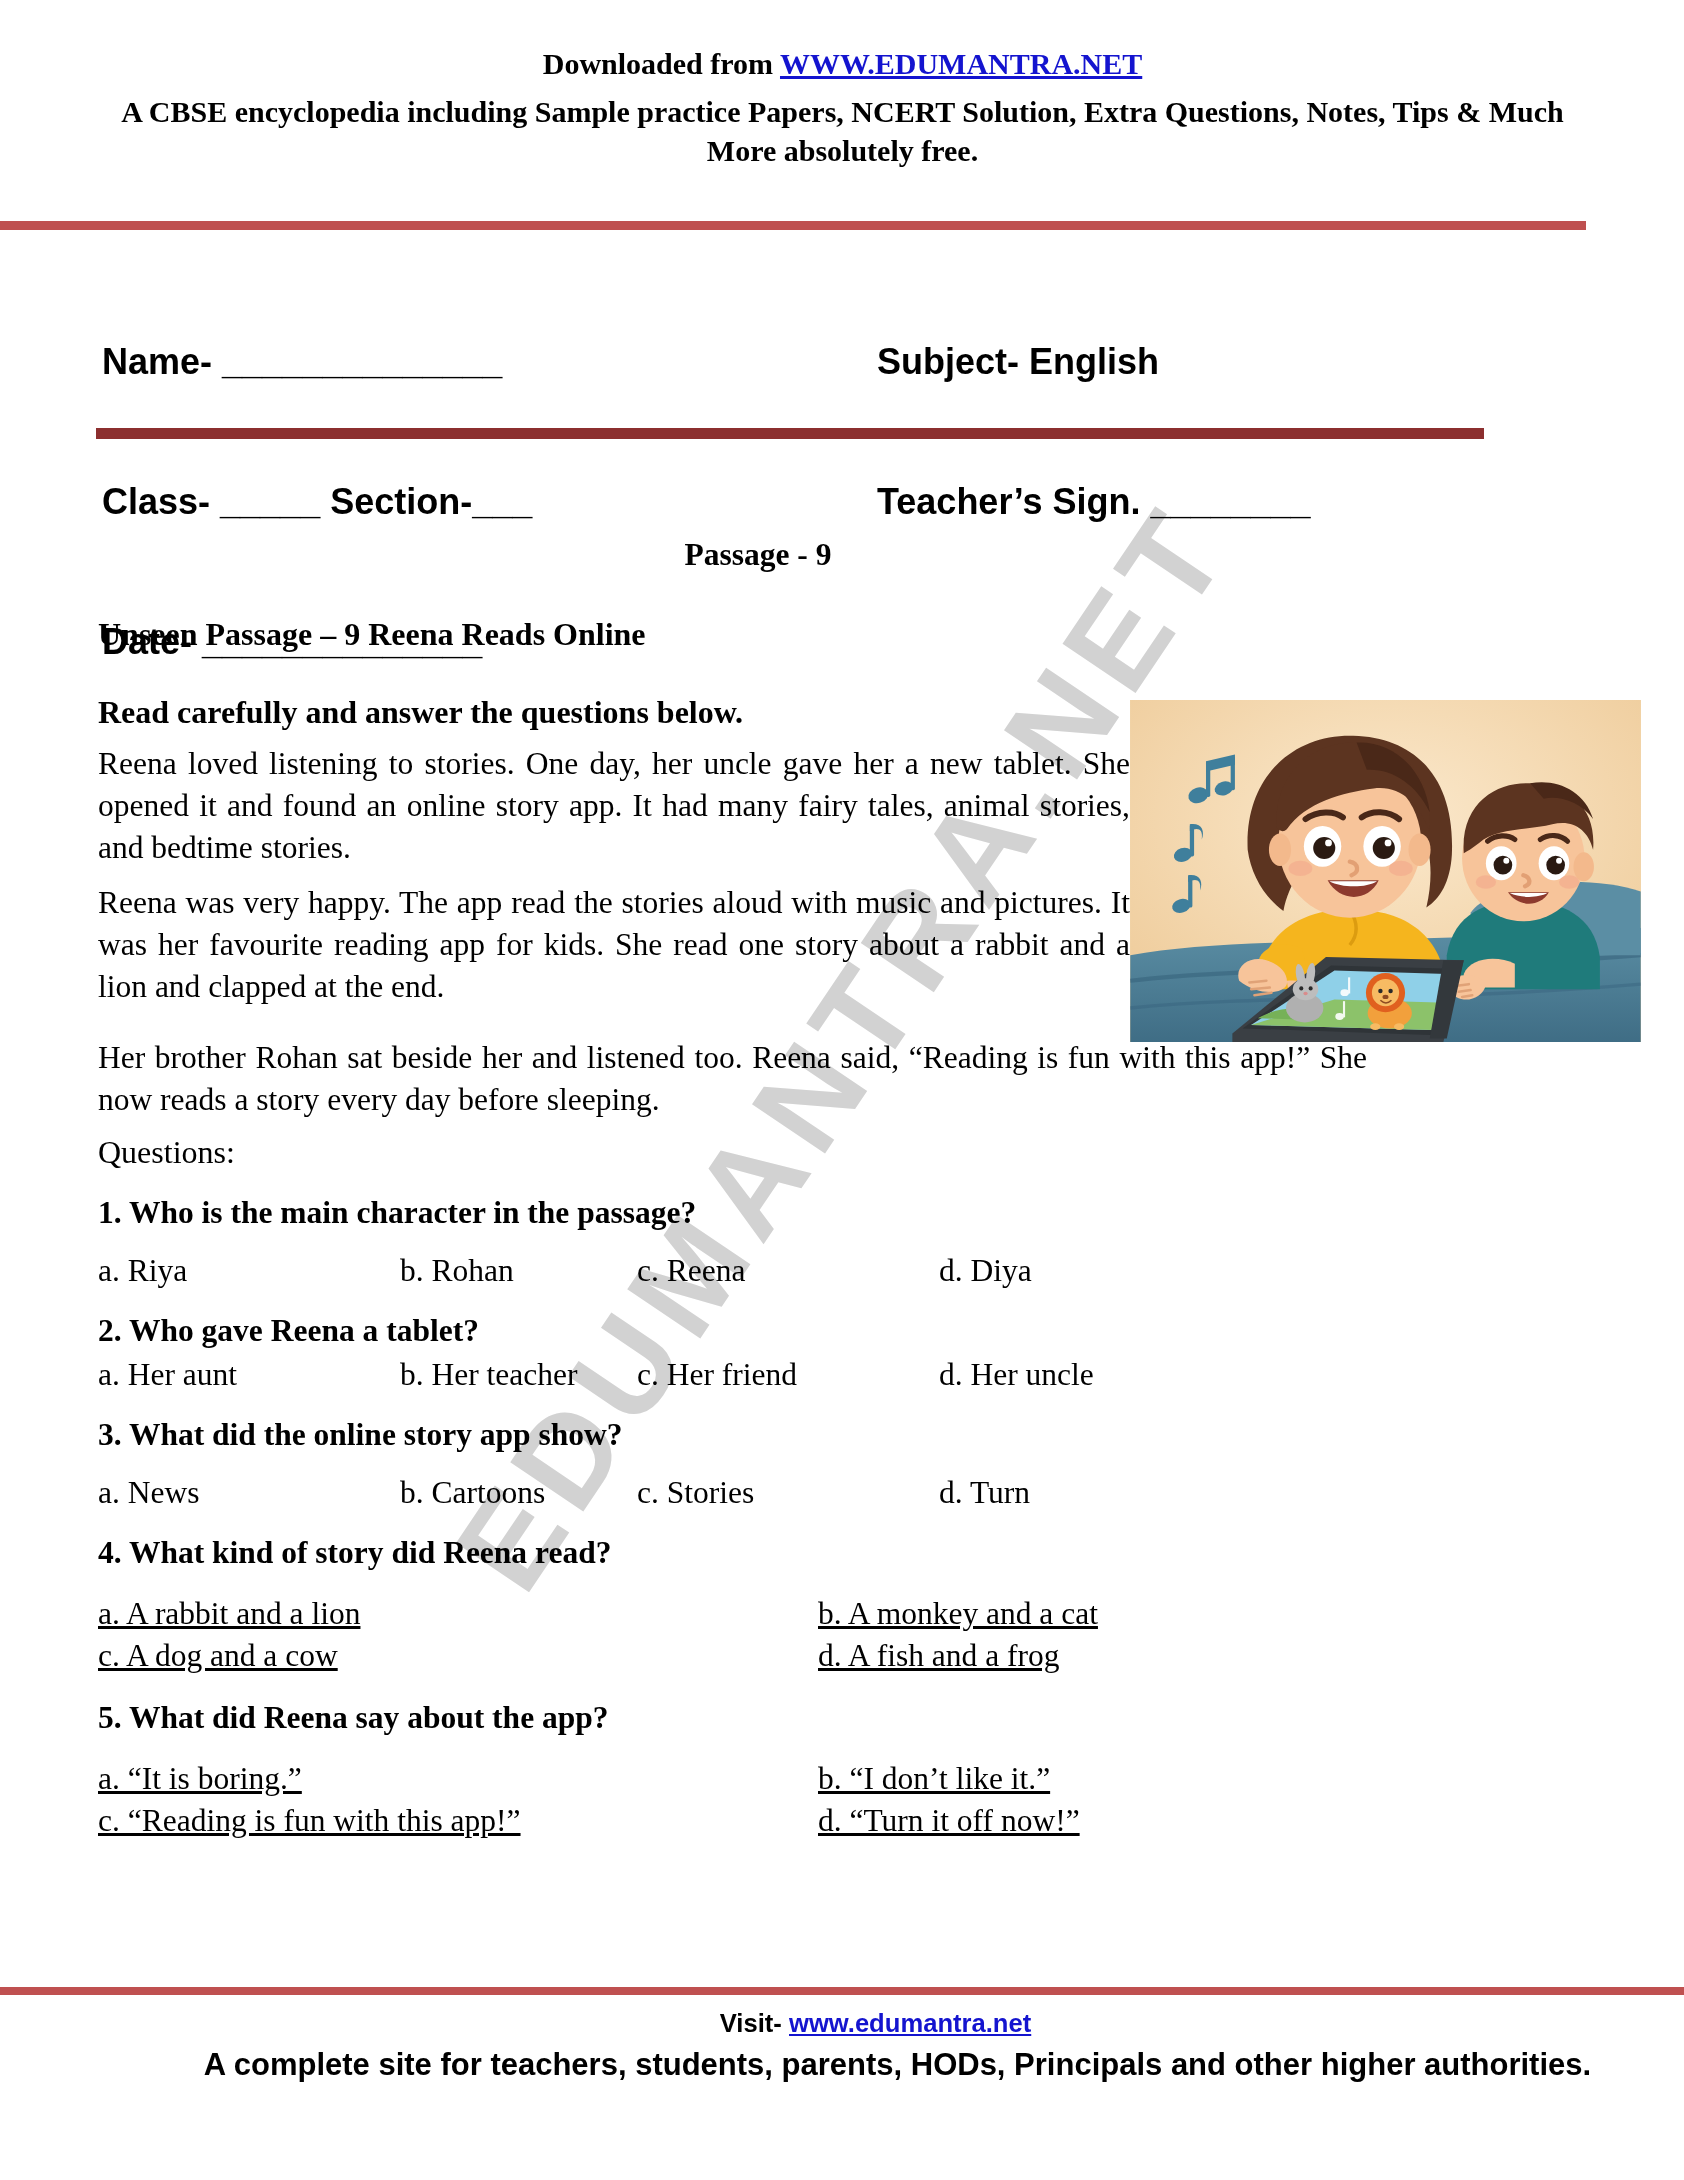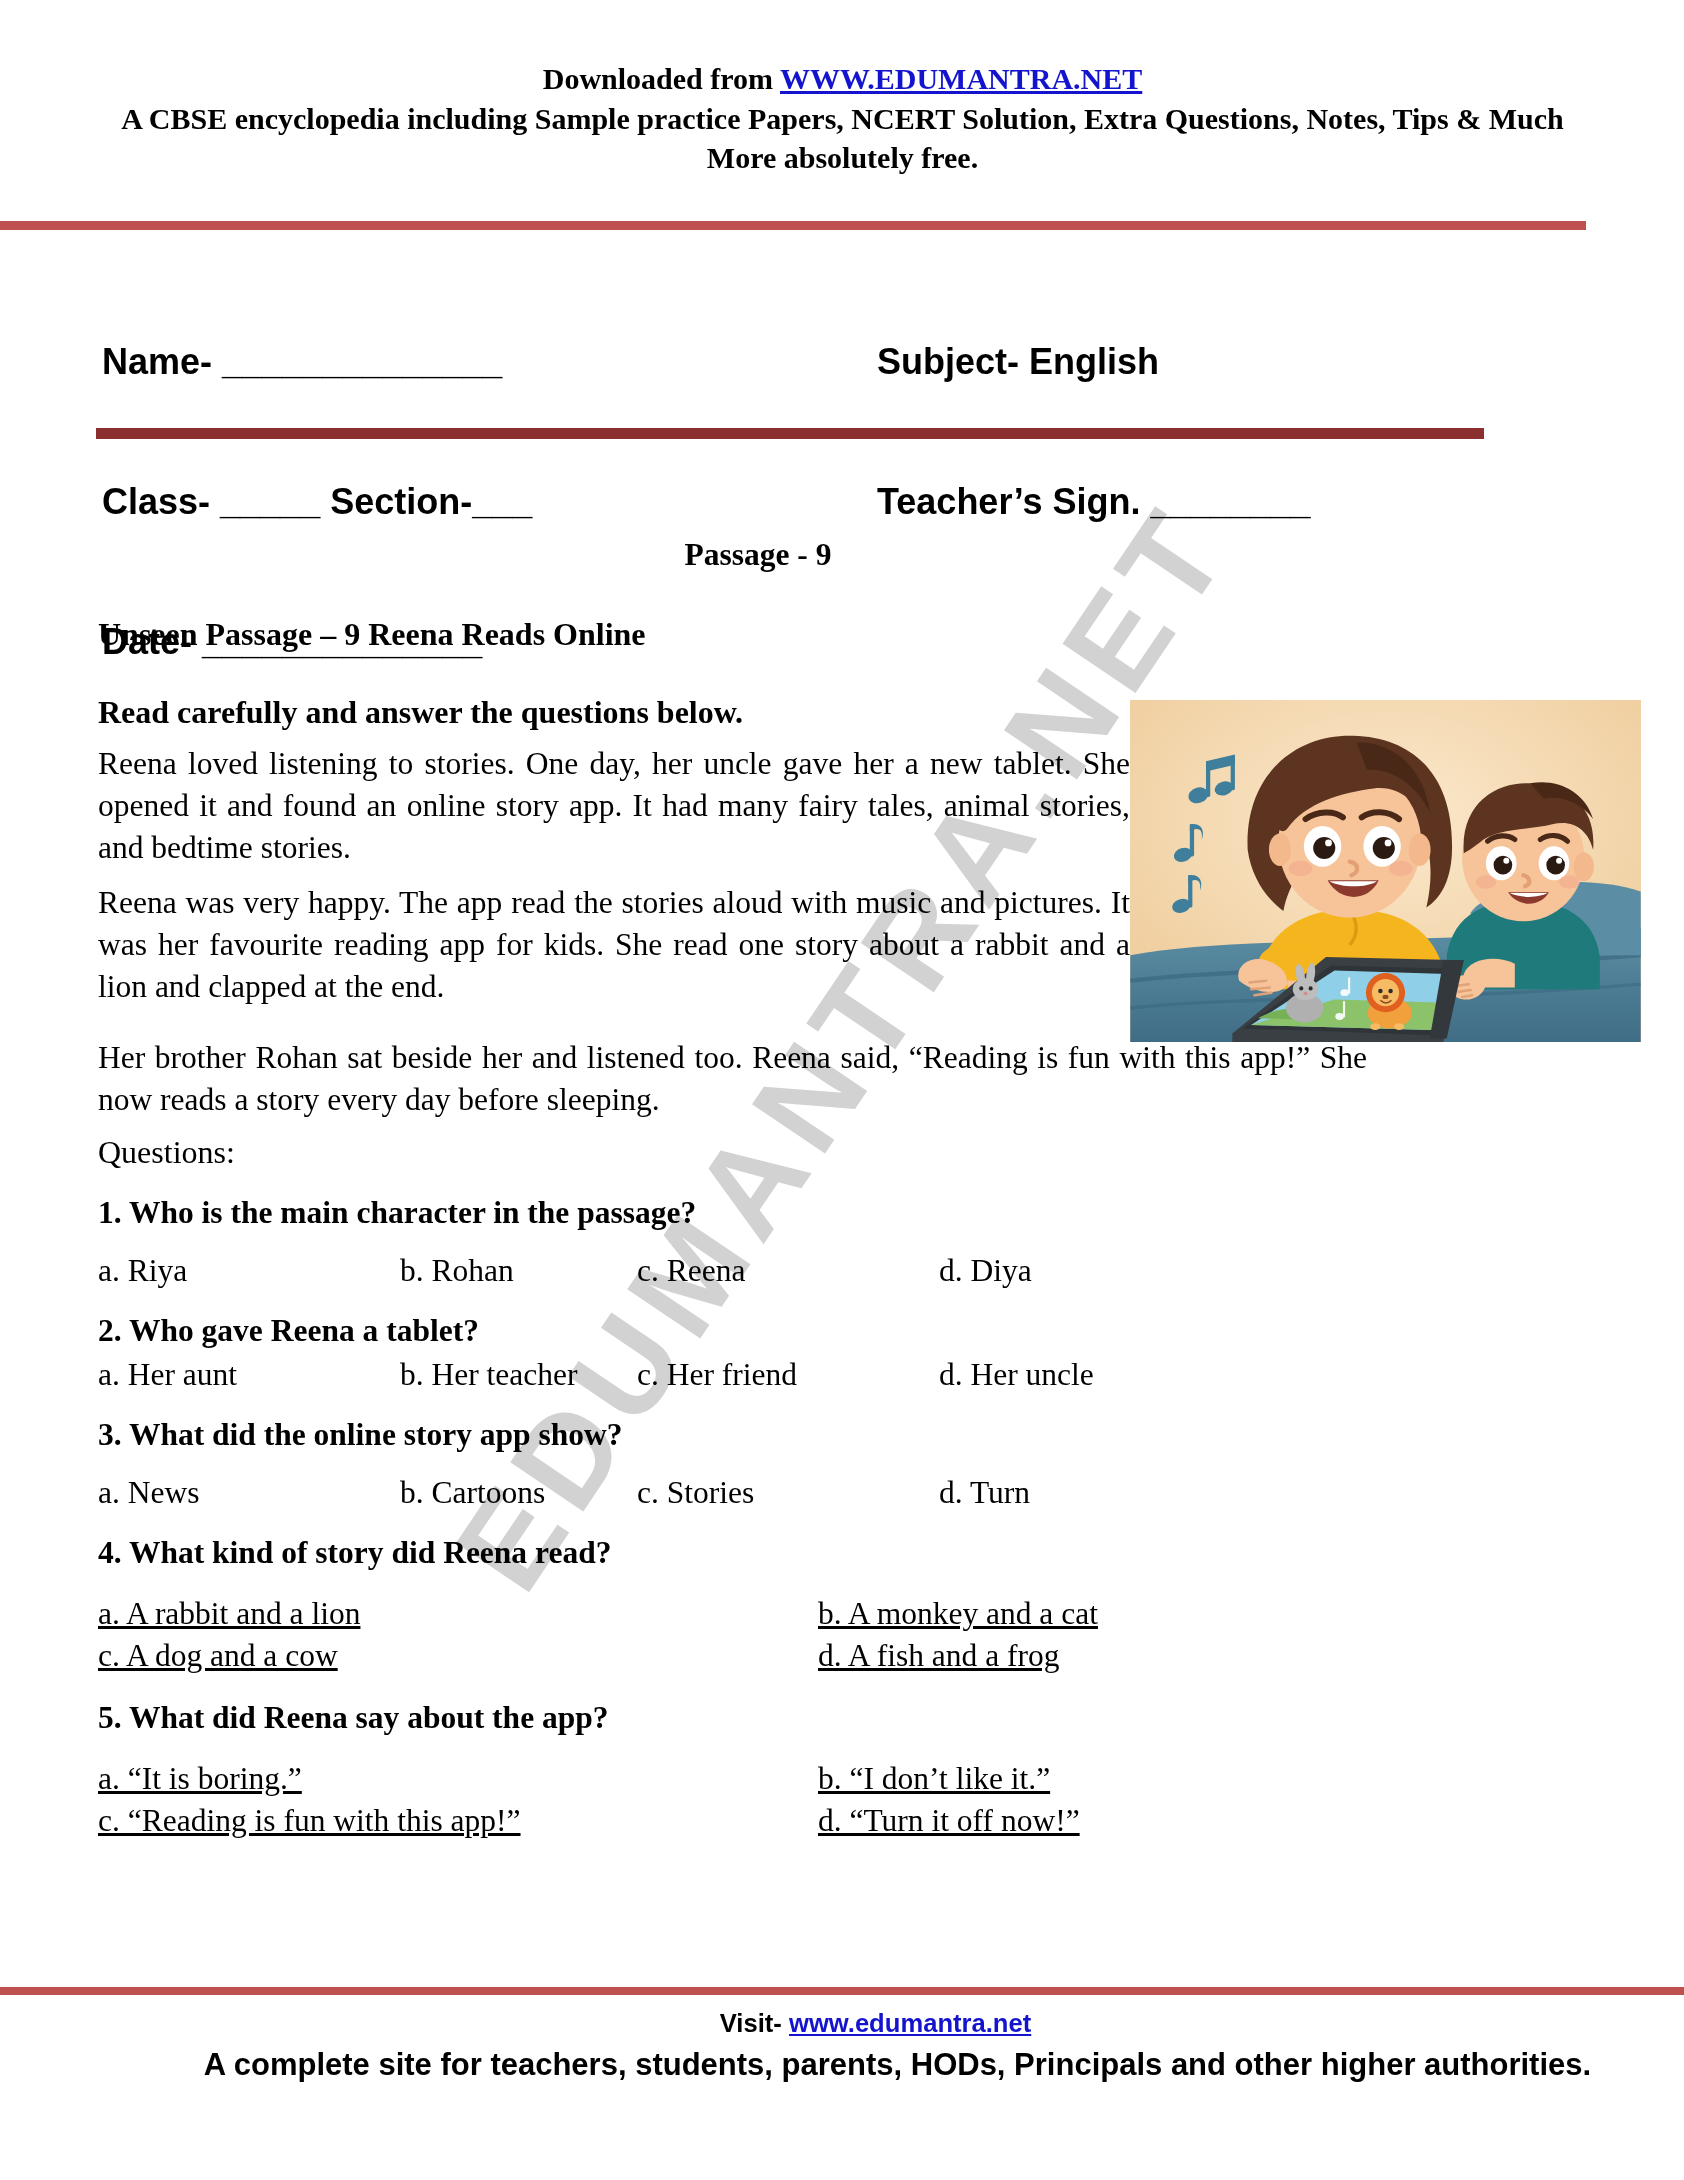--- a/index.html
+++ b/index.html
@@ -38,38 +38,38 @@
     z-index: 0;
     pointer-events: none;
     user-select: none;
   }
 
   .content { position: relative; z-index: 2; }
 
   
   .banner {
     text-align: center;
-    padding-top: 59px;
+    padding-top: 44px;
     font-family: "Liberation Serif", "DejaVu Serif", serif;
   }
   .banner-line1 {
     font-size: 30px;
     font-weight: bold;
     line-height: 1.32;
   }
   .banner-link {
     color: #1414cf;
     text-decoration: underline;
     font-weight: bold;
   }
   .banner-line2 {
     font-size: 30px;
     font-weight: bold;
     line-height: 1.32;
-    margin: 0 auto;
+    margin: 8px auto;
     width: 1508px;
   }
 
   
   .rule-top {
     position: absolute;
     left: 0px;
     top: 221px;
     width: 1586px;
     height: 8.5px;

